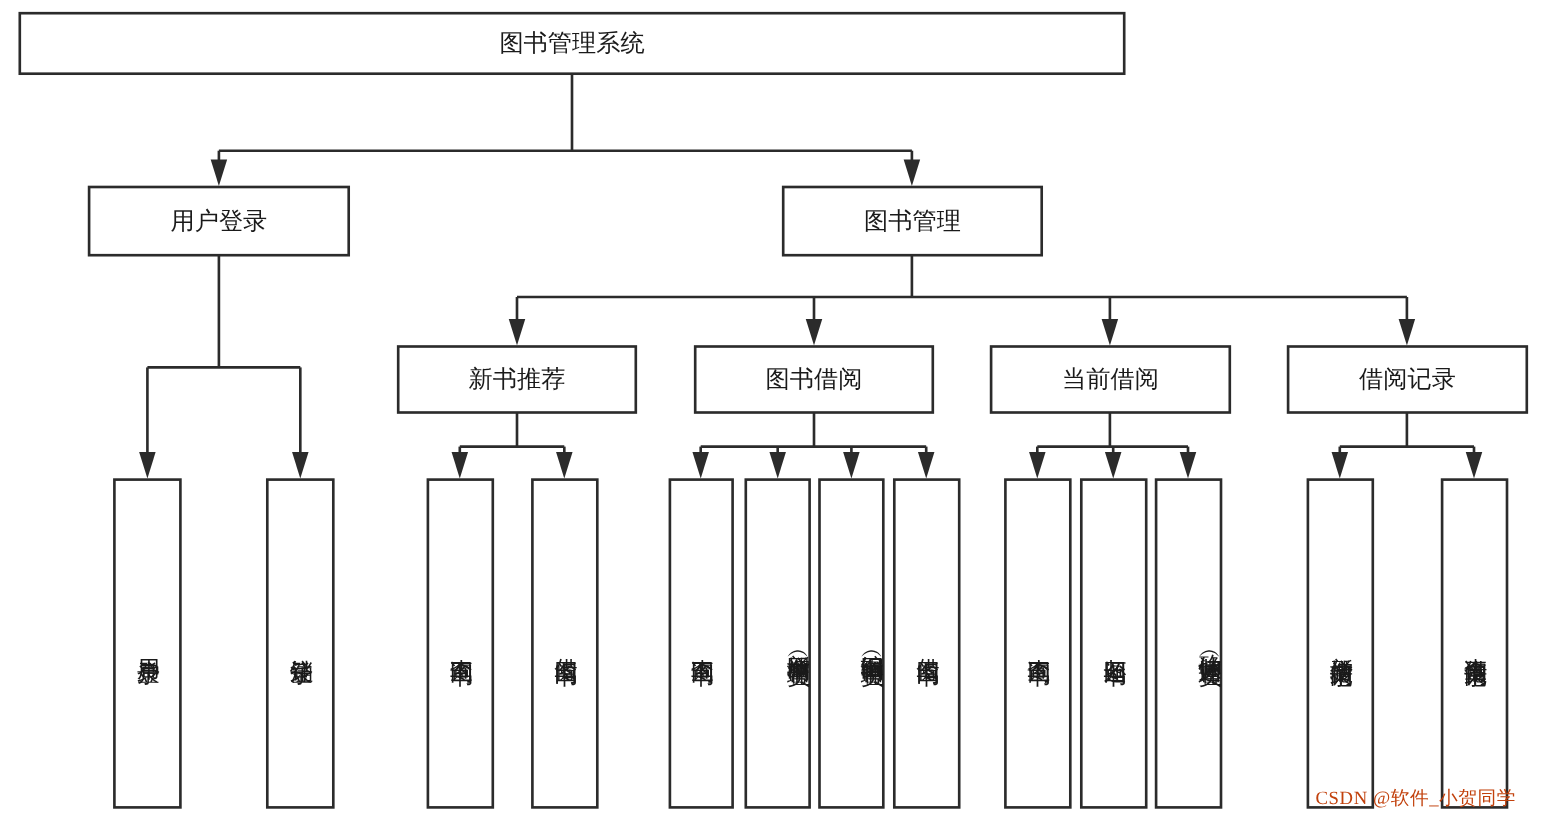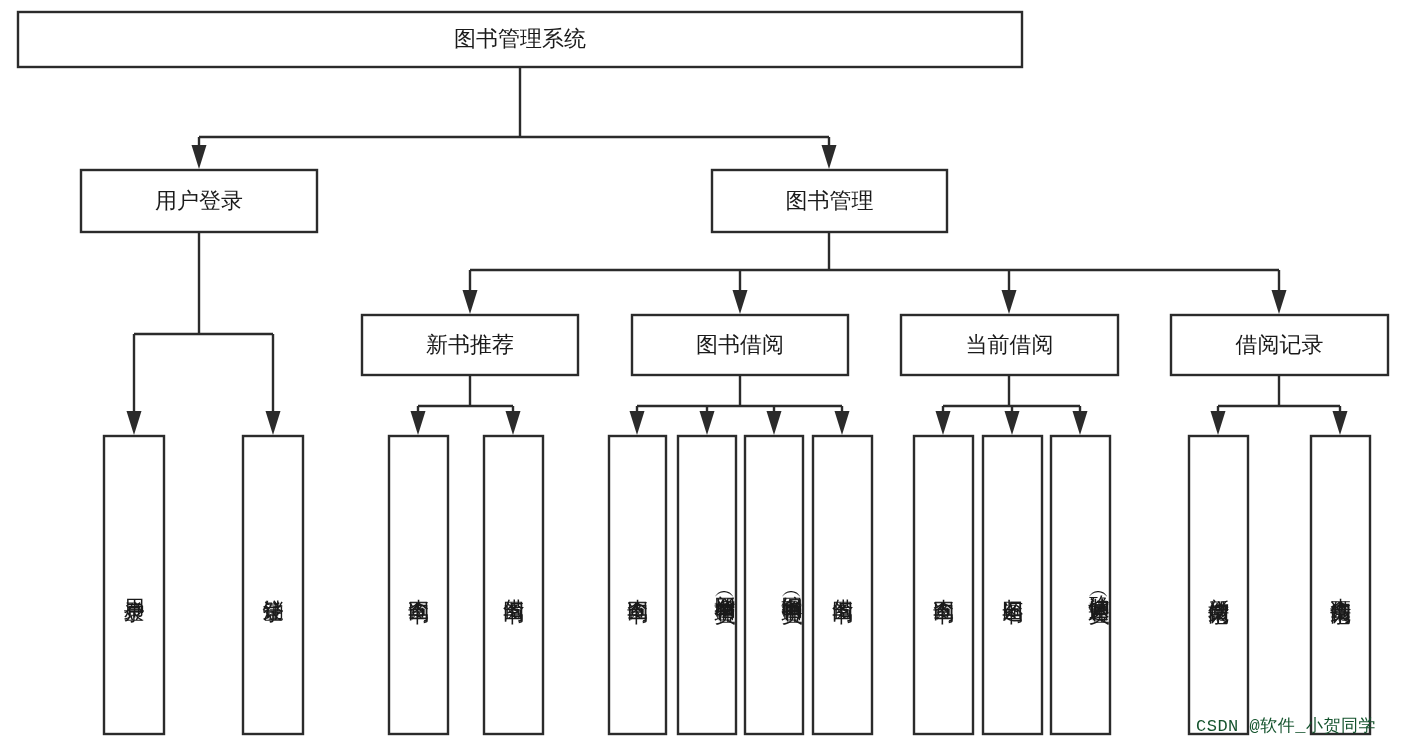--- a/index.html
+++ b/index.html
@@ -60,23 +60,23 @@
     color: #1a1a1a;
     letter-spacing: 1.5px;
     white-space: nowrap;
     pointer-events: none;
   }
   .leaf-label-box.centered {
     align-items: center;
   }
   .watermark {
     position: absolute;
-    font-family: Liberation Mono, monospace;
+    font-family: Liberation Serif, serif;
     font-size: 17px;
-    color: #14532d;
+    color: #c2410c;
     white-space: nowrap;
     letter-spacing: 0.5px;
   }
 </style>
 </head>
 <body>
 
 <div id="diagram-root" style="width: 1405px; height: 747px; text-align: right;">
   <svg id="tree-svg" viewBox="0 0 1405 747" preserveAspectRatio="none" aria-hidden="true">
       <g>

